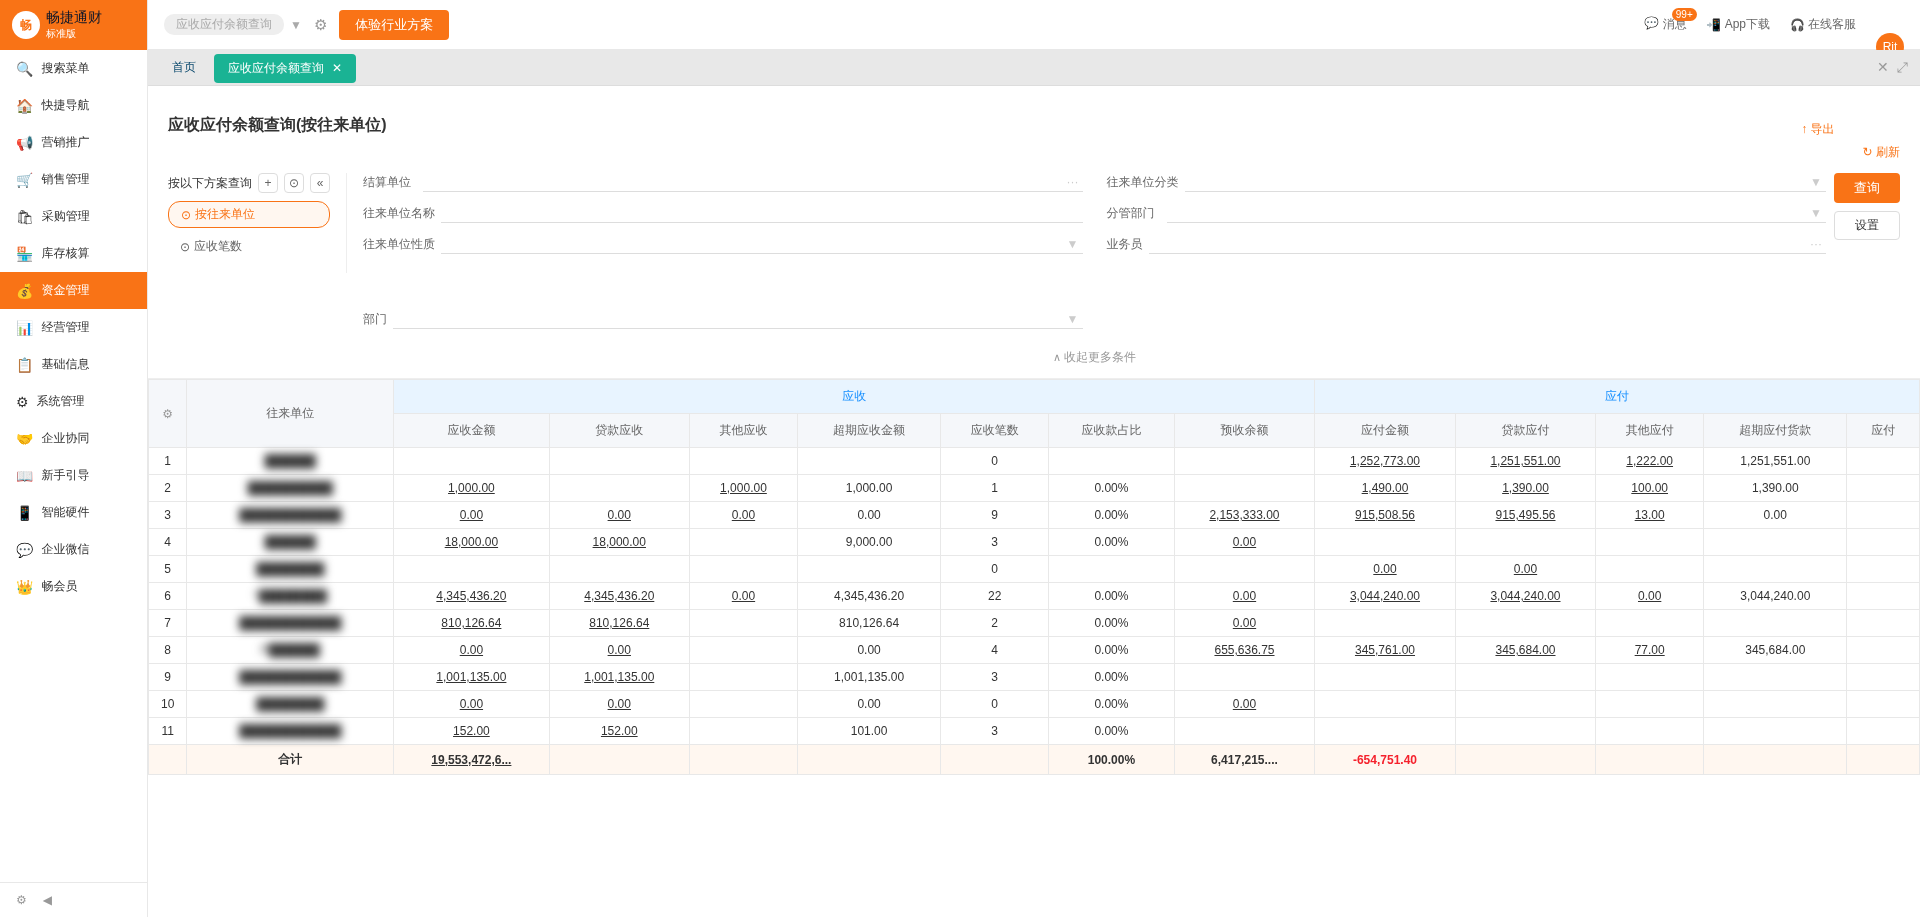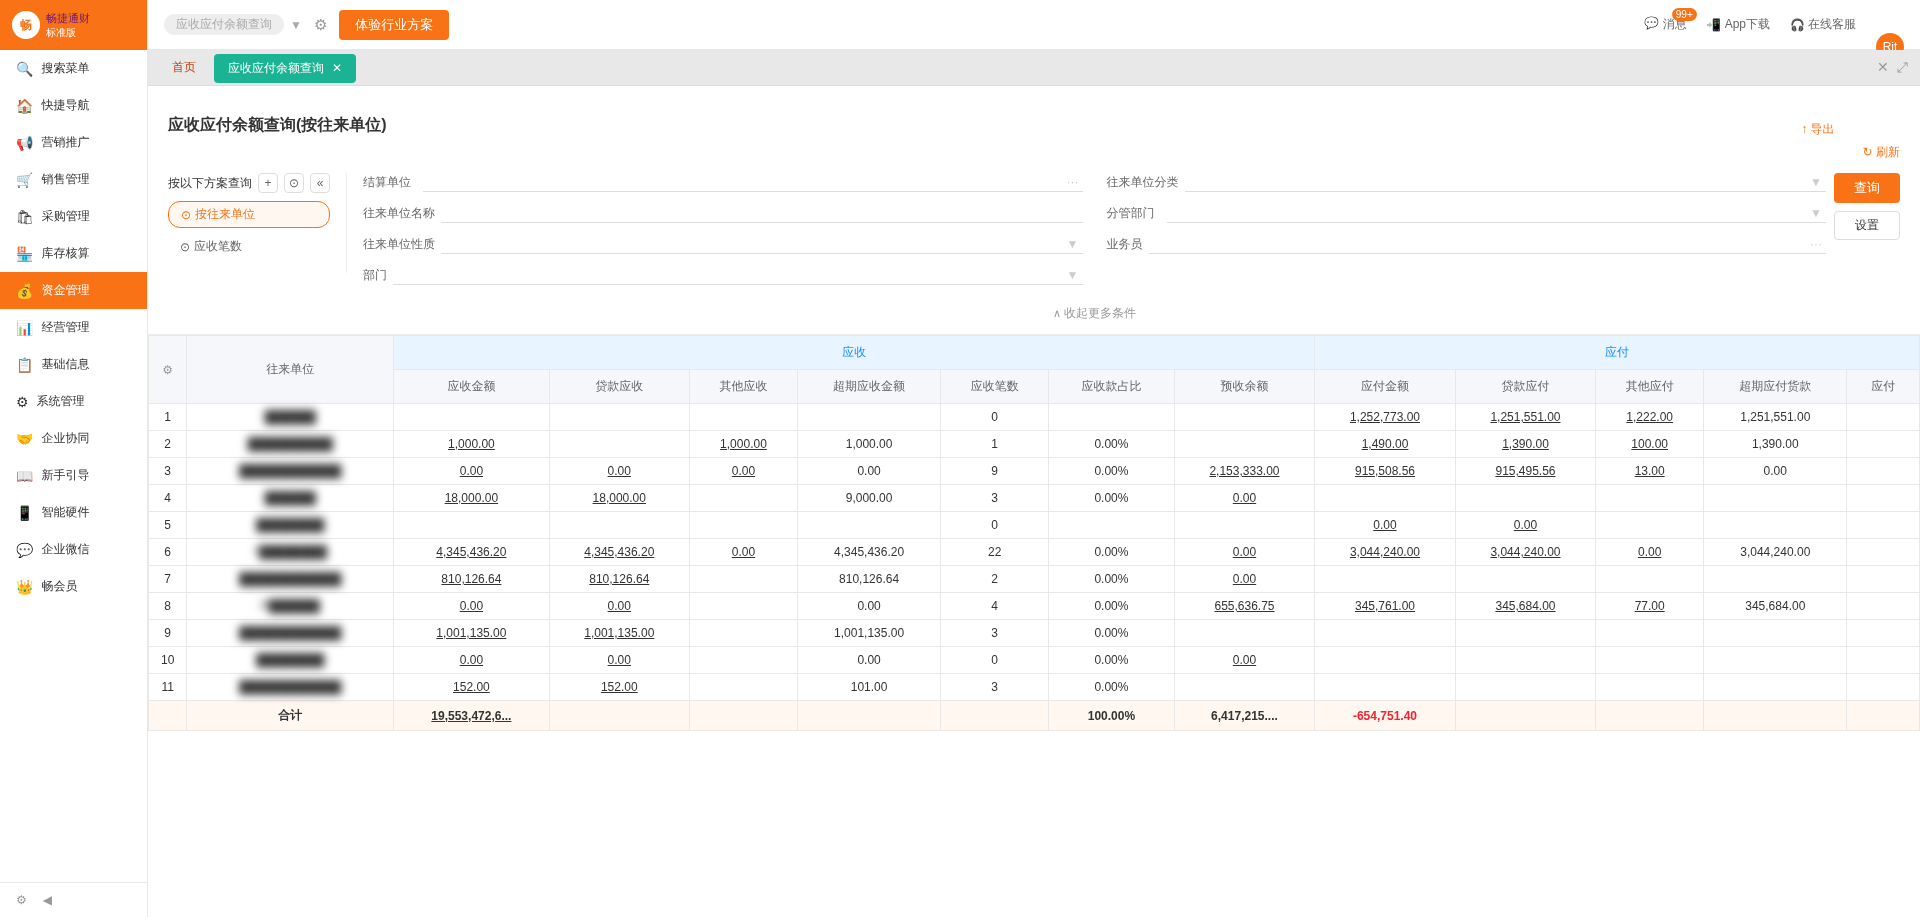--- a/index.html
+++ b/index.html
@@ -2,40 +2,40 @@
 <html><head>
   <meta charset="utf-8">
   <style>
     * { box-sizing: border-box; margin: 0; padding: 0; font-family: 'Microsoft YaHei', Arial, sans-serif; font-size: 12px; }
     body { background: #f0f2f5; display: flex; height: 917px; overflow: hidden; }
 
     
     .sidebar { width: 148px; background: #fff; display: flex; flex-direction: column; border-right: 1px solid #e8e8e8; flex-shrink: 0; }
     .sidebar-logo { background: #f97316; height: 50px; display: flex; align-items: center; padding: 0 12px; gap: 6px; }
     .sidebar-logo-icon { width: 28px; height: 28px; background: #fff; border-radius: 50%; display: flex; align-items: center; justify-content: center; color: #f97316; font-weight: bold; font-size: 14px; }
-    .sidebar-logo-text { color: #701a75; font-size: 11px; }
+    .sidebar-logo-text { color: #0f172a; font-size: 14px; }
     .sidebar-logo-badge { color: #fff; font-size: 10px; }
     .sidebar-item { display: flex; align-items: center; gap: 8px; padding: 10px 16px; cursor: pointer; color: #333; }
     .sidebar-item.active { background: #f97316; color: #fff; }
     .sidebar-item .icon { font-size: 14px; }
     .sidebar-bottom { margin-top: auto; border-top: 1px solid #e8e8e8; display: flex; padding: 10px 16px; gap: 16px; align-items: center; }
 
     
     .main { flex: 1; display: flex; flex-direction: column; overflow: hidden; }
 
     
     .topbar { background: #fff; height: 50px; display: flex; align-items: center; padding: 0 16px; border-bottom: 1px solid #e8e8e8; gap: 12px; }
     .topbar-trial-btn { background: #f97316; color: #fff; border: none; padding: 6px 16px; border-radius: 4px; cursor: pointer; font-size: 13px; }
     .topbar-right { margin-left: auto; display: flex; align-items: center; gap: 20px; }
     .topbar-badge { position: relative; display: inline-flex; }
     .badge-count { position: absolute; top: -8px; right: -10px; background: #f97316; color: #fff; border-radius: 10px; font-size: 10px; padding: 1px 4px; }
 
     
     .tabbar { background: #f5f5f5; height: 36px; display: flex; align-items: center; padding: 0 8px; border-bottom: 1px solid #ddd; gap: 2px; }
-    .tab { padding: 6px 16px; cursor: pointer; border-radius: 4px 4px 0 0; color: #c2410c; }
+    .tab { padding: 6px 16px; cursor: pointer; border-radius: 4px 4px 0 0; color: #0c4a6e; }
     .tab.home { background: transparent; }
     .tab.active { background: #fff; color: #333; border: 1px solid #ddd; border-bottom: 1px solid #fff; margin-bottom: -1px; }
     .tab-close { margin-left: 6px; color: #999; cursor: pointer; }
     .tab-actions { margin-left: auto; display: flex; gap: 8px; color: #999; cursor: pointer; font-size: 14px; }
     .page-title { font-size: 16px; font-weight: bold; color: #333; margin-bottom: 8px; }
     .btn-export { background: none; border: none; color: #f97316; cursor: pointer; font-size: 12px; }
     .btn-refresh { background: none; border: none; color: #f97316; cursor: pointer; font-size: 12px; margin-top: 46px; }
 
     
     .filter-area { background: #fff; padding: 12px 20px; border-bottom: 1px solid #eee; }
@@ -260,21 +260,21 @@
                 </div>
               </div>
               <div style="display:flex;align-items:center;gap:6px;">
                 <span style="color:#666;white-space:nowrap;min-width:36px;">业务员</span>
                 <div style="flex:1;border-bottom:1px solid #ddd;padding:2px 4px;display:flex;justify-content:space-between;">
                   <input type="text" style="border: none; outline: none; width: 100%; font-size: 12px;" value="">
                   <span style="color:#ccc;">···</span>
                 </div>
               </div>
 
-              <div style="display:flex;align-items:center;gap:6px;">
+              <div style="display:flex;align-items:center;gap:6px;margin-top:44px;">
                 <span style="color:#666;white-space:nowrap;min-width:24px;">部门</span>
                 <div style="flex:1;border-bottom:1px solid #ddd;padding:2px 4px;display:flex;justify-content:space-between;">
                   <span></span>
                     <span style="color:#ccc;">▼</span>
                 </div>
               </div>
               <div></div>
               <div></div>
             </div>
 

